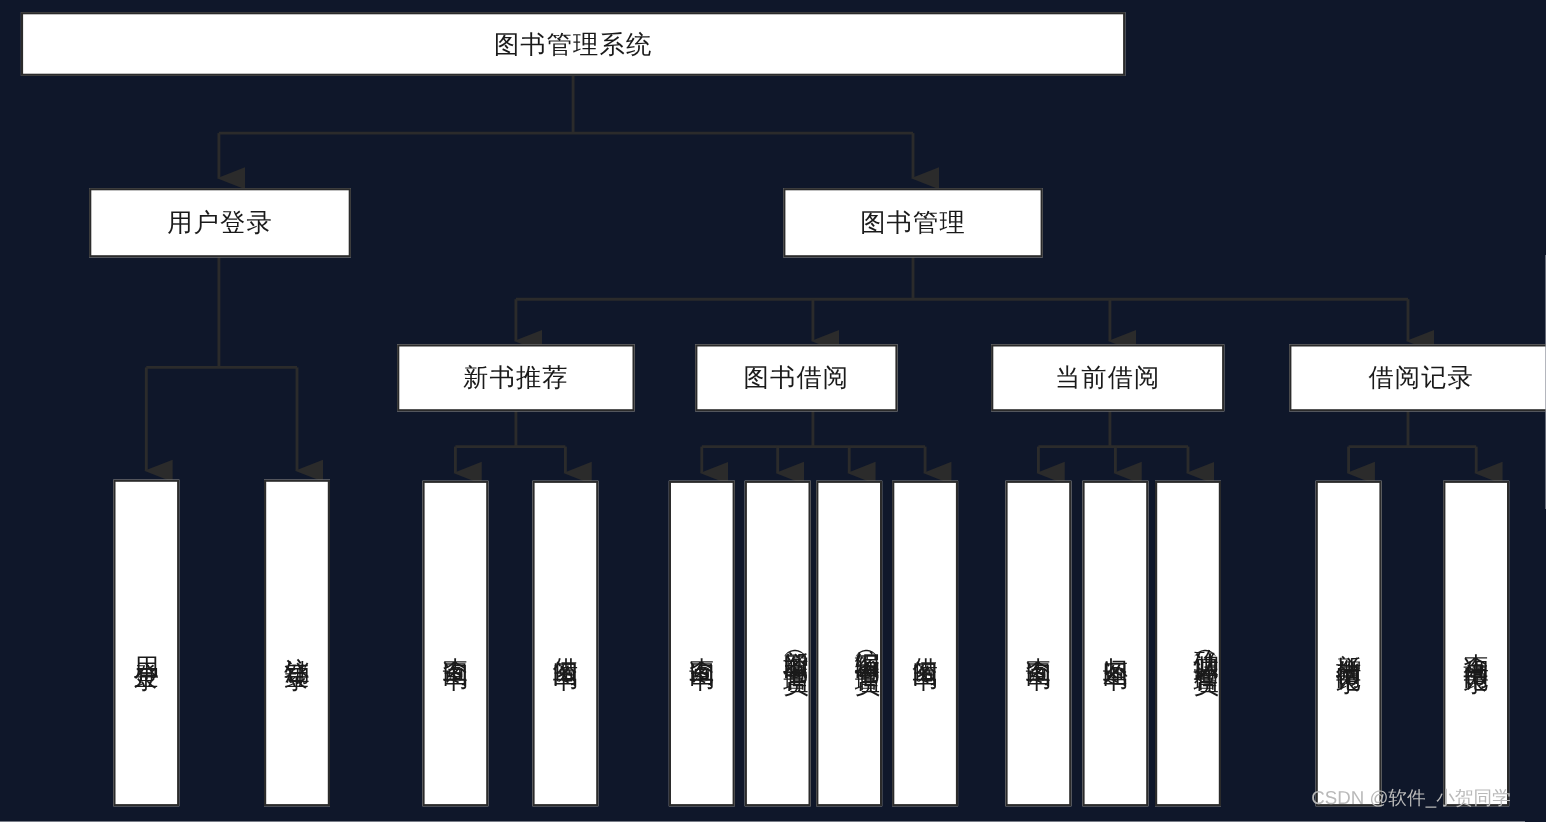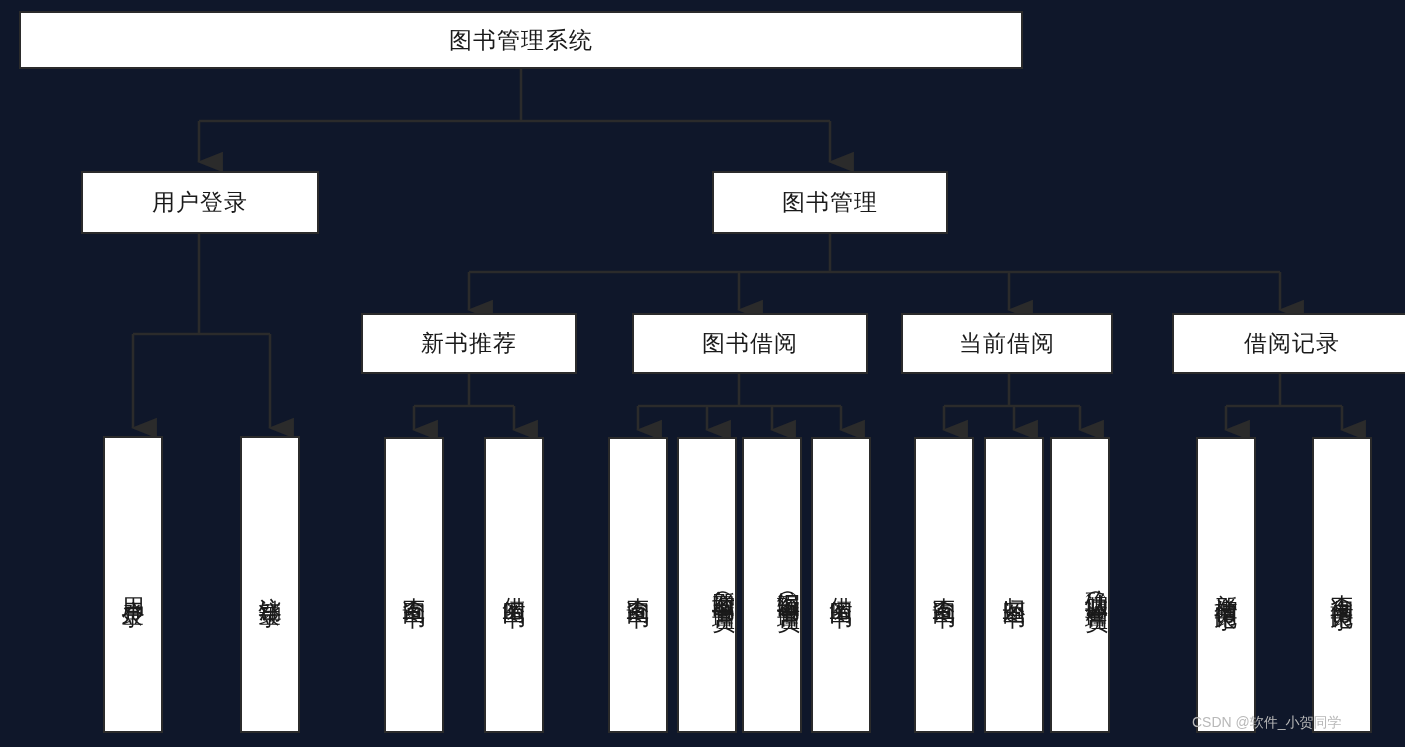--- a/index.html
+++ b/index.html
@@ -47,21 +47,21 @@
     line-height: 1;
     padding: 4px 0;
   }
   .node.vert.topalign {
     align-items: flex-start;
   }
   .watermark {
     position: absolute;
     left: 1192px;
     top: 714px;
-    font-size: 14px;
+    font-size: 17px;
     color: #b9b9b9;
     white-space: nowrap;
     z-index: 3;
     font-family: "Liberation Sans", "DejaVu Sans", sans-serif;
   }
 </style>
 </head>
 <body>
 
 <div id="canvas">
@@ -127,21 +127,21 @@
   <div class="node horiz" style="left:81px; top:171px; width:238px; height:63px;">
     <span>用户登录</span>
   </div>
   <div class="node horiz" style="left:361px; top:313px; width:216px; height:61px;">
     <span>新书推荐</span>
   </div>
 
   <div class="node horiz" style="left:712px; top:171px; width:236px; height:63px;">
     <span>图书管理</span>
   </div>
-  <div class="node horiz" style="left:632px; top:313px; width:236px; height:61px;">
+  <div class="node horiz" style="left:632px; top:313px; width:184px; height:61px;">
     <span>图书借阅</span>
   </div>
   <div class="node horiz" style="left:901px; top:313px; width:212px; height:61px;">
     <span>当前借阅</span>
   </div>
   <div class="node horiz" style="left:1172px; top:313px; width:240px; height:61px;">
     <span>借阅记录</span>
   </div>
 
   <div class="node vert" style="left:103px; top:436px; width:60px; height:297px;">

